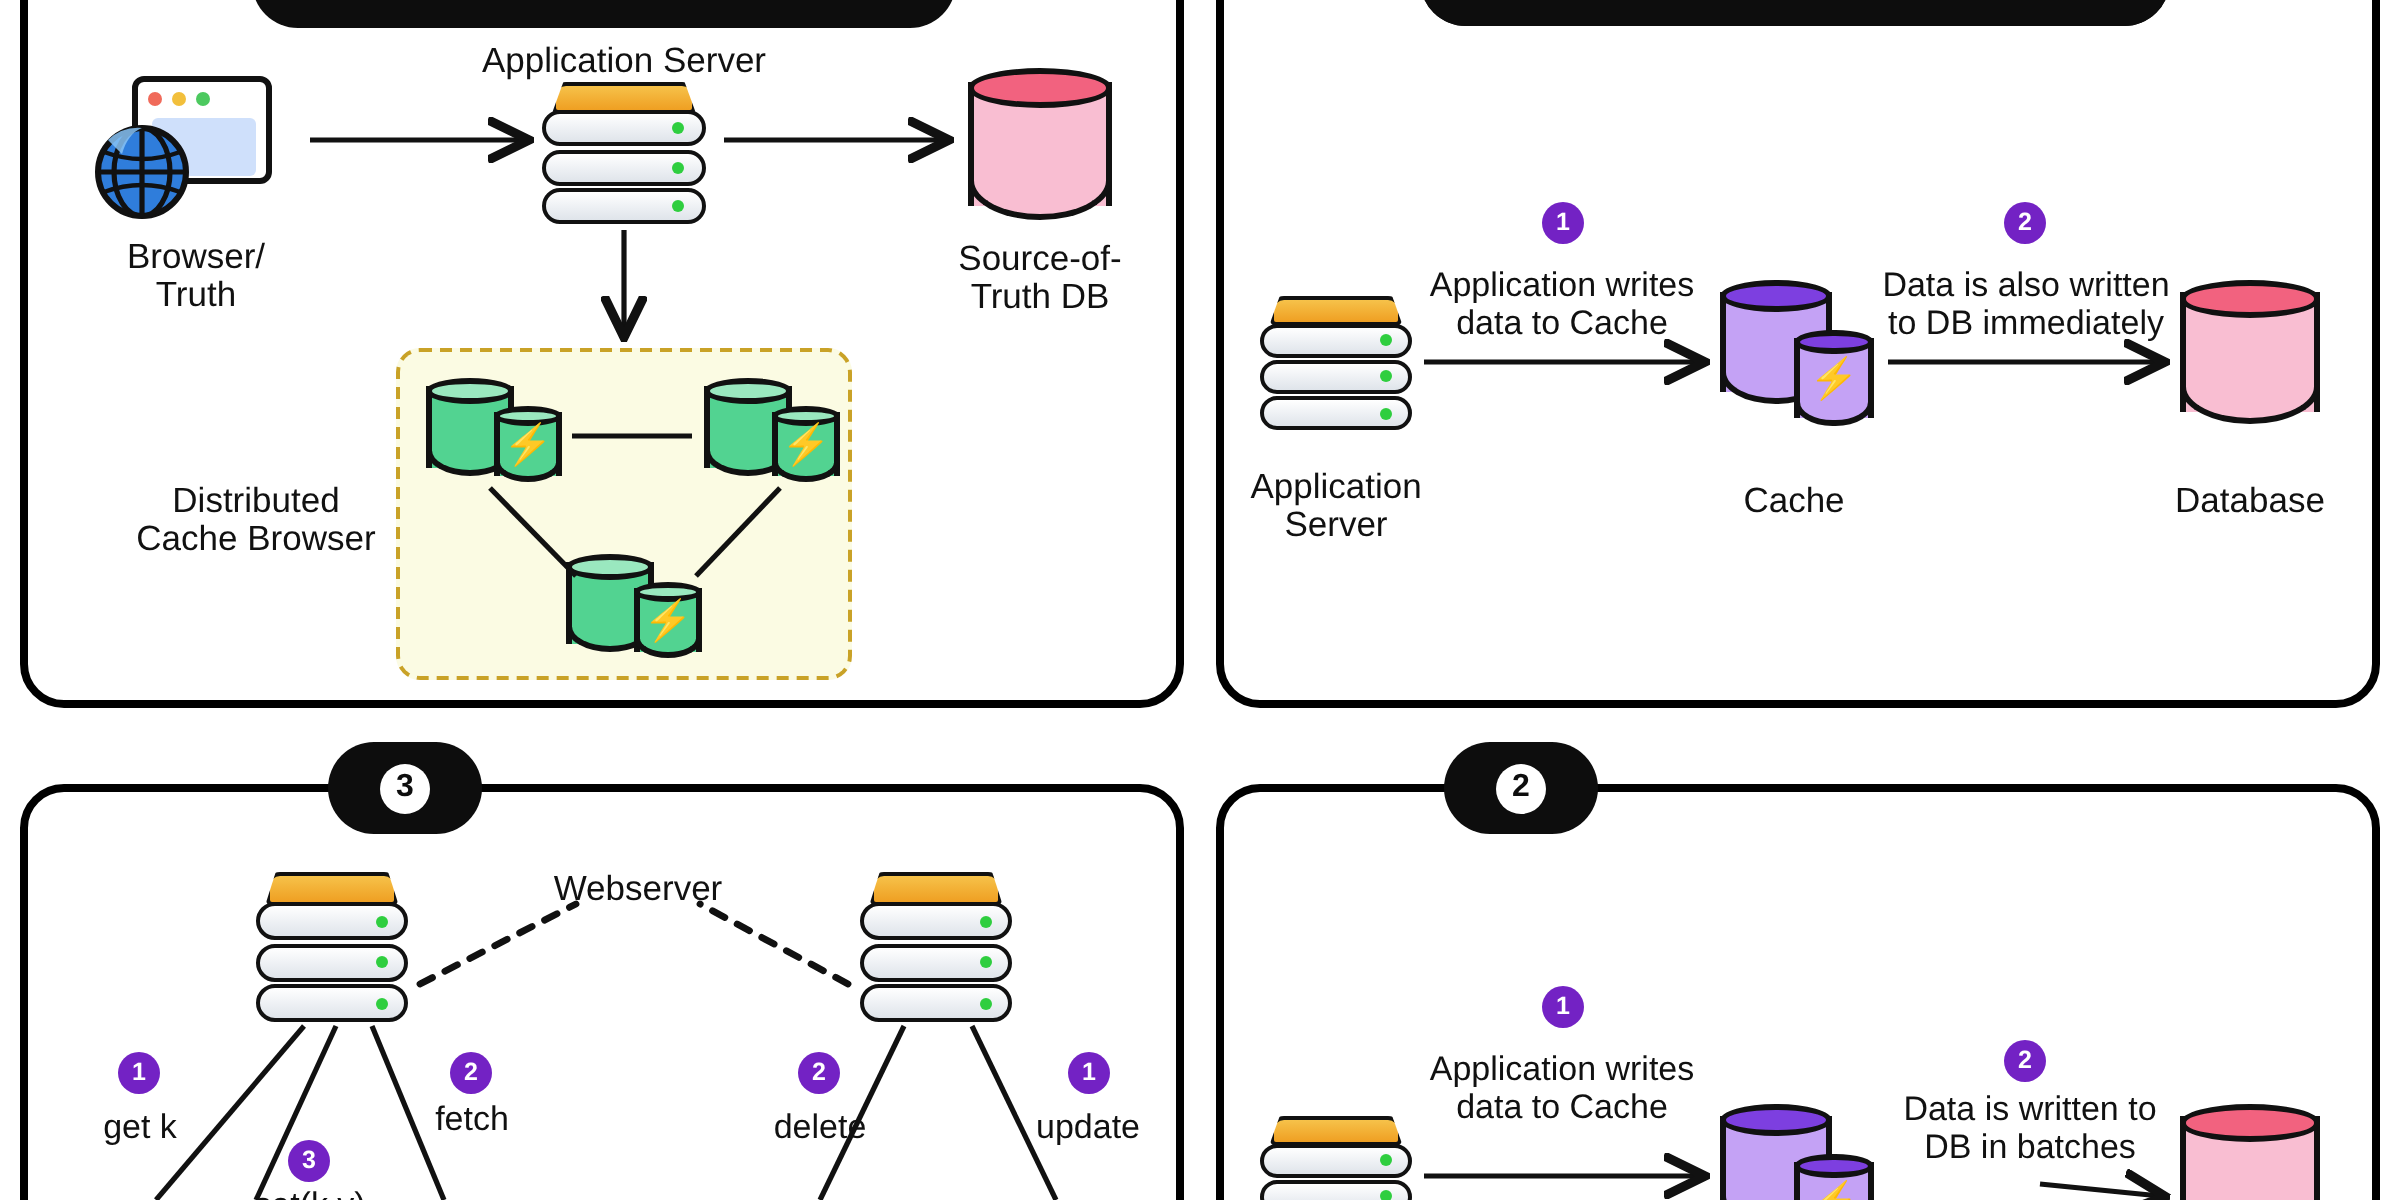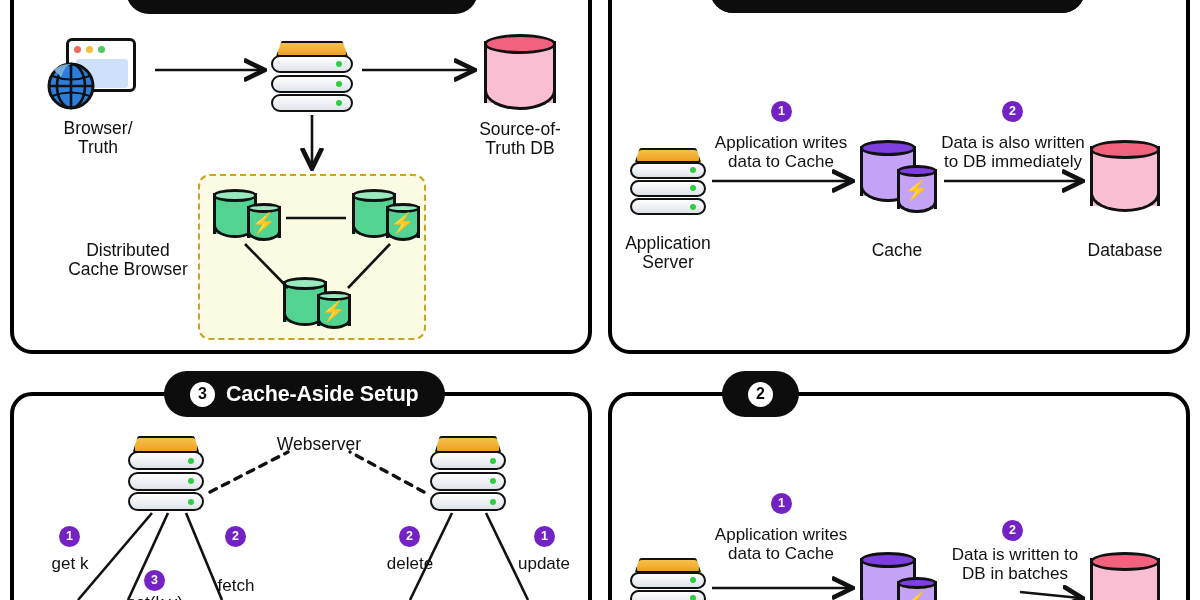--- a/index.html
+++ b/index.html
@@ -68,20 +68,21 @@
 </head>
 <body>
 
 <div class="canvas">
 
   <div class="panel" id="panel-tl"></div>
   <div class="panel" id="panel-tr"></div>
   <div class="panel" id="panel-bl"></div>
   <div class="panel" id="panel-br"></div>
 
+  <div class="lbl cap" id="lbl-appserver-tl" style="left:222px;top:20px;width:180px;">Application Server</div>
 
   <div style="position:absolute;left:66px;top:38px;width:70px;height:54px;background:#fff;
               border:3px solid #111;border-radius:6px;box-sizing:border-box;">
     <div style="position:absolute;left:5px;top:5px;width:7px;height:7px;border-radius:50%;background:#f06a5a;"></div>
     <div style="position:absolute;left:17px;top:5px;width:7px;height:7px;border-radius:50%;background:#f2bf3b;"></div>
     <div style="position:absolute;left:29px;top:5px;width:7px;height:7px;border-radius:50%;background:#4cc95f;"></div>
     <div style="position:absolute;left:7px;top:18px;width:52px;height:29px;background:#cfe0fb;border-radius:3px;"></div>
   </div>
   <svg class="ov">
     <g transform="translate(48,63)">
@@ -201,21 +202,20 @@
 
   <div class="cyl" style="left:1090px;top:140px;width:70px;height:72px;">
     <div class="body" style="background:#f9bed2;"></div>
       <div class="base" style="background:#f9bed2;"></div>
     <div class="top" style="background:#f2627f;"></div>
   </div>
   <div class="lbl cap" style="left:1063px;top:240px;width:124px;">Database</div>
 
   <div class="pill" id="pill-bl">
     <span class="pnum">3</span>
-    <span class="ptxt">Cache-Aside Setup</span>
   </div>
 
   <div class="lbl cap" style="left:258px;top:434px;width:122px;">Webserver</div>
 
   <div class="server" style="left:128px;top:436px;width:76px;height:76px;">
     <div class="cap-top"></div>
     <div class="slab" style="top:20%;">
         <i></i>
       </div>
     <div class="slab" style="top:47%;">
@@ -235,21 +235,21 @@
       </div>
     <div class="slab" style="top:74%;">
         <i></i>
       </div>
   </div>
 
   <div class="step" style="left:59px;top:526px;">1</div>
   <div class="lbl" style="left:24px;top:554px;width:92px;">get k</div>
 
   <div class="step" style="left:225px;top:526px;">2</div>
-  <div class="lbl" style="left:190px;top:576px;width:92px;">fetch</div>
+  <div class="lbl" style="left:190px;top:550px;width:92px;">fetch</div>
 
   <div class="step" style="left:144px;top:570px;">3</div>
   <div class="lbl" style="left:109px;top:593px;width:92px;">set(k,v)</div>
 
   <div class="step" style="left:399px;top:526px;">2</div>
   <div class="lbl" style="left:364px;top:554px;width:92px;">delete</div>
 
   <div class="step" style="left:534px;top:526px;">1</div>
   <div class="lbl" style="left:498px;top:554px;width:92px;">update</div>
 

